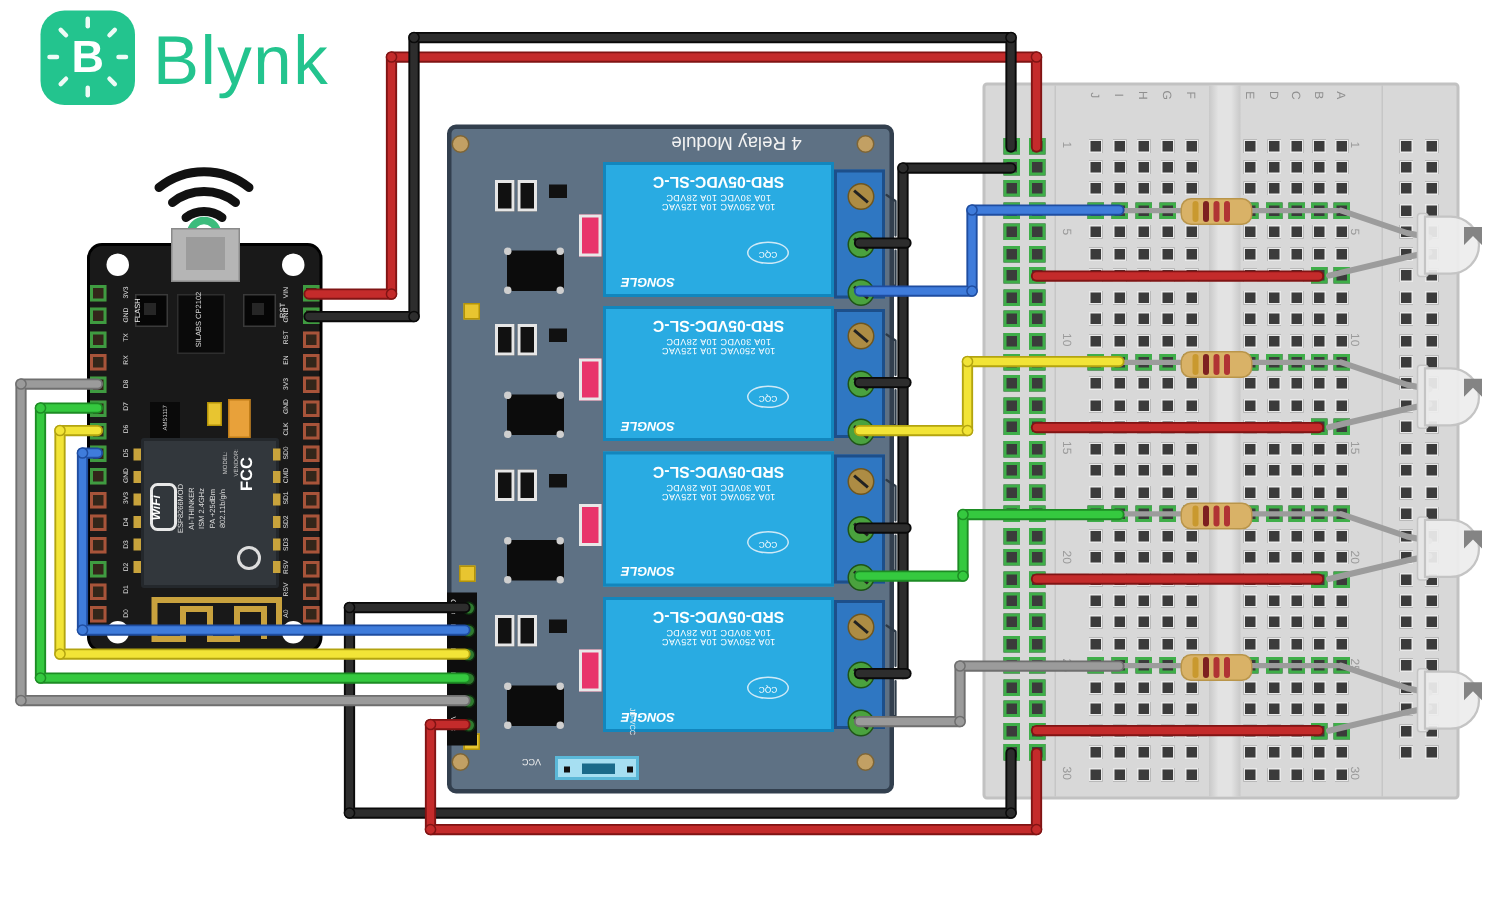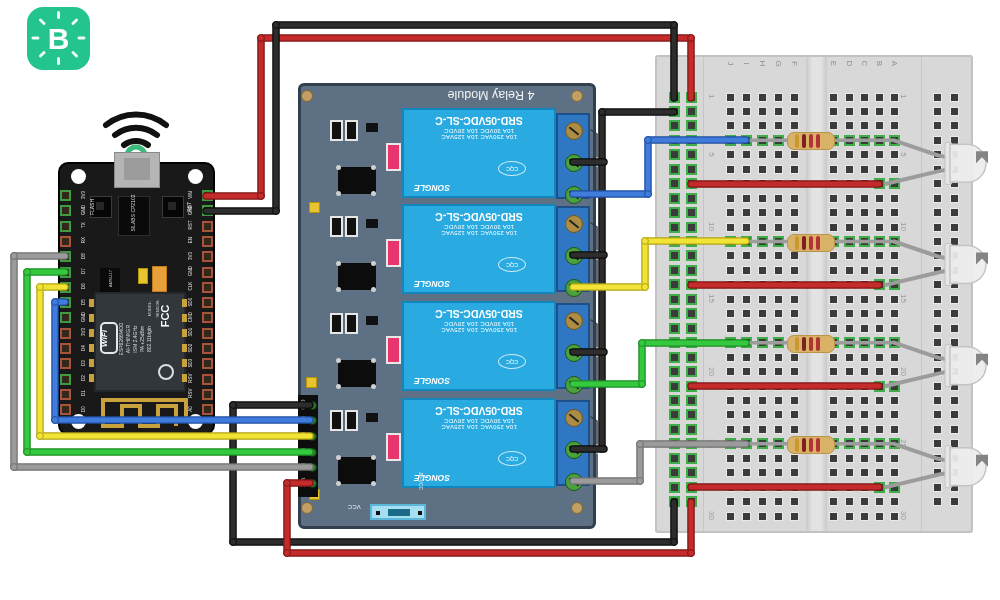--- a/index.html
+++ b/index.html
@@ -104,20 +104,21 @@
         <div class="tick" style="transform: rotate(0deg) translate(0px, -23px);"></div>
         <div class="tick" style="transform: rotate(45deg) translate(0px, -23px);"></div>
         <div class="tick" style="transform: rotate(90deg) translate(0px, -23px);"></div>
         <div class="tick" style="transform: rotate(135deg) translate(0px, -23px);"></div>
         <div class="tick" style="transform: rotate(180deg) translate(0px, -23px);"></div>
         <div class="tick" style="transform: rotate(225deg) translate(0px, -23px);"></div>
         <div class="tick" style="transform: rotate(270deg) translate(0px, -23px);"></div>
         <div class="tick" style="transform: rotate(315deg) translate(0px, -23px);"></div>
       </div>
   </div>
+  <div class="abs" id="blynk-word">Blynk</div>
 
   <svg width="1000" height="600" style="pointer-events:none">
     <g fill="none">
       <path d="M 106 125 A 48 48 0 0 1 166 125" stroke="#111" stroke-width="6" stroke-linecap="round"></path>
       <path d="M 115 135 A 34 34 0 0 1 157 135" stroke="#111" stroke-width="6" stroke-linecap="round"></path>
       <path d="M 124 145 A 20 20 0 0 1 148 145" stroke="#111" stroke-width="6" stroke-linecap="round"></path>
       <circle cx="136" cy="156" r="9" stroke="#3cbc7c" stroke-width="5"></circle>
     </g>
   </svg>
 

